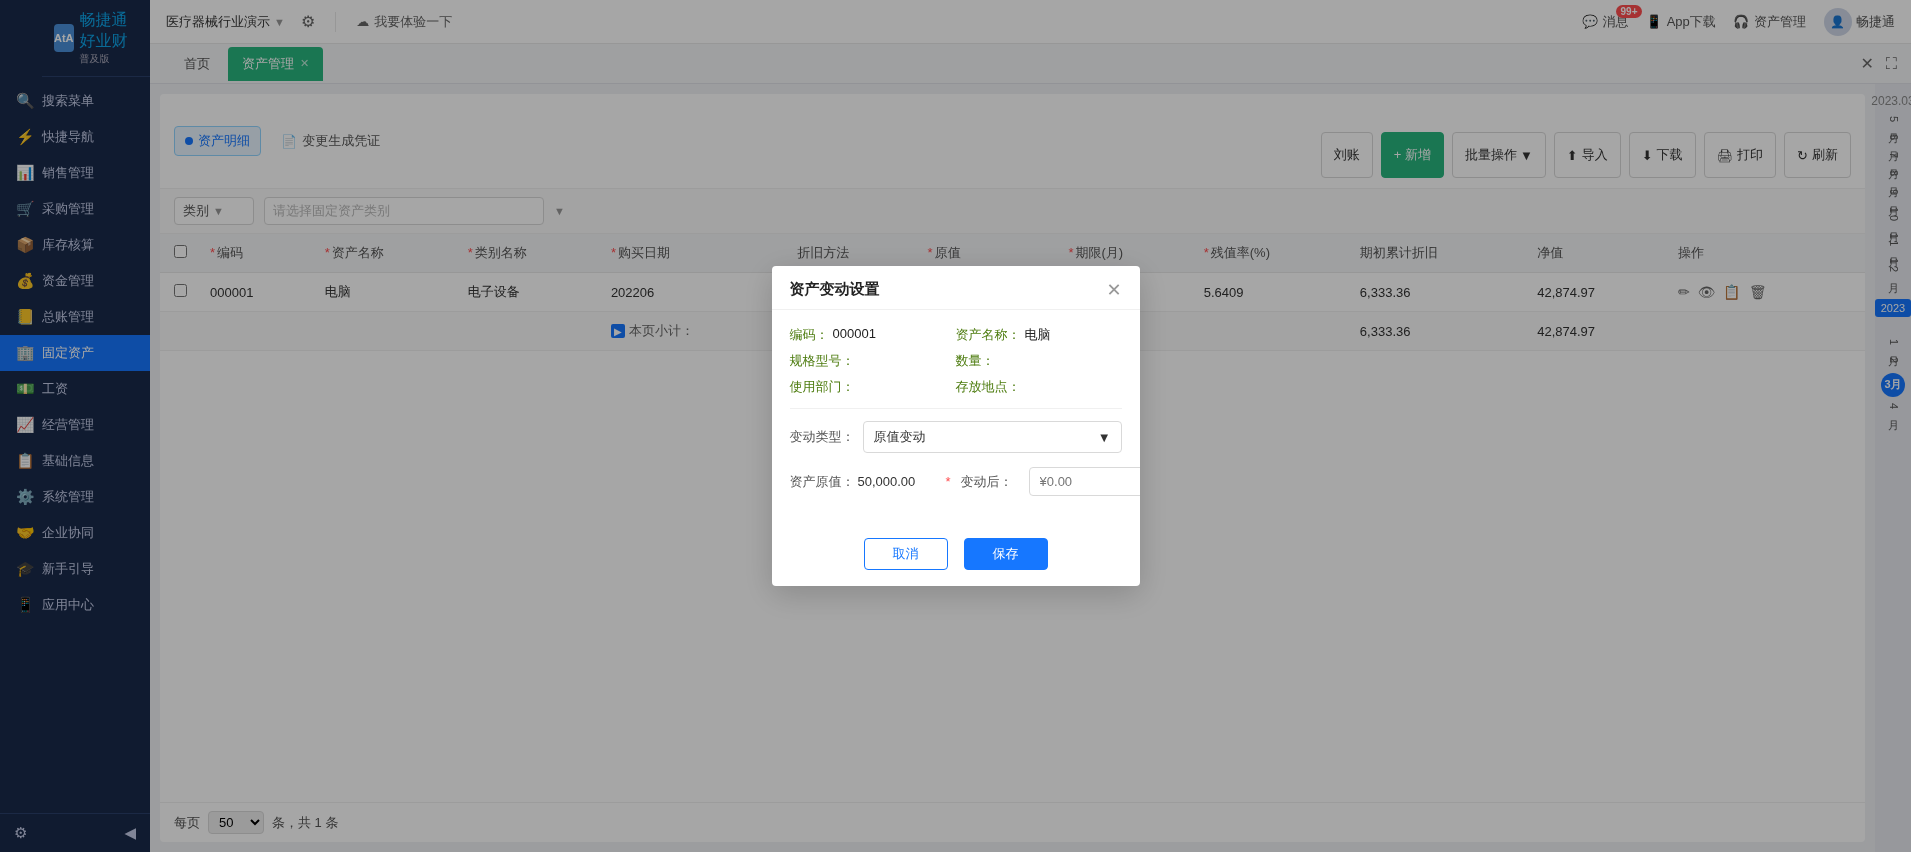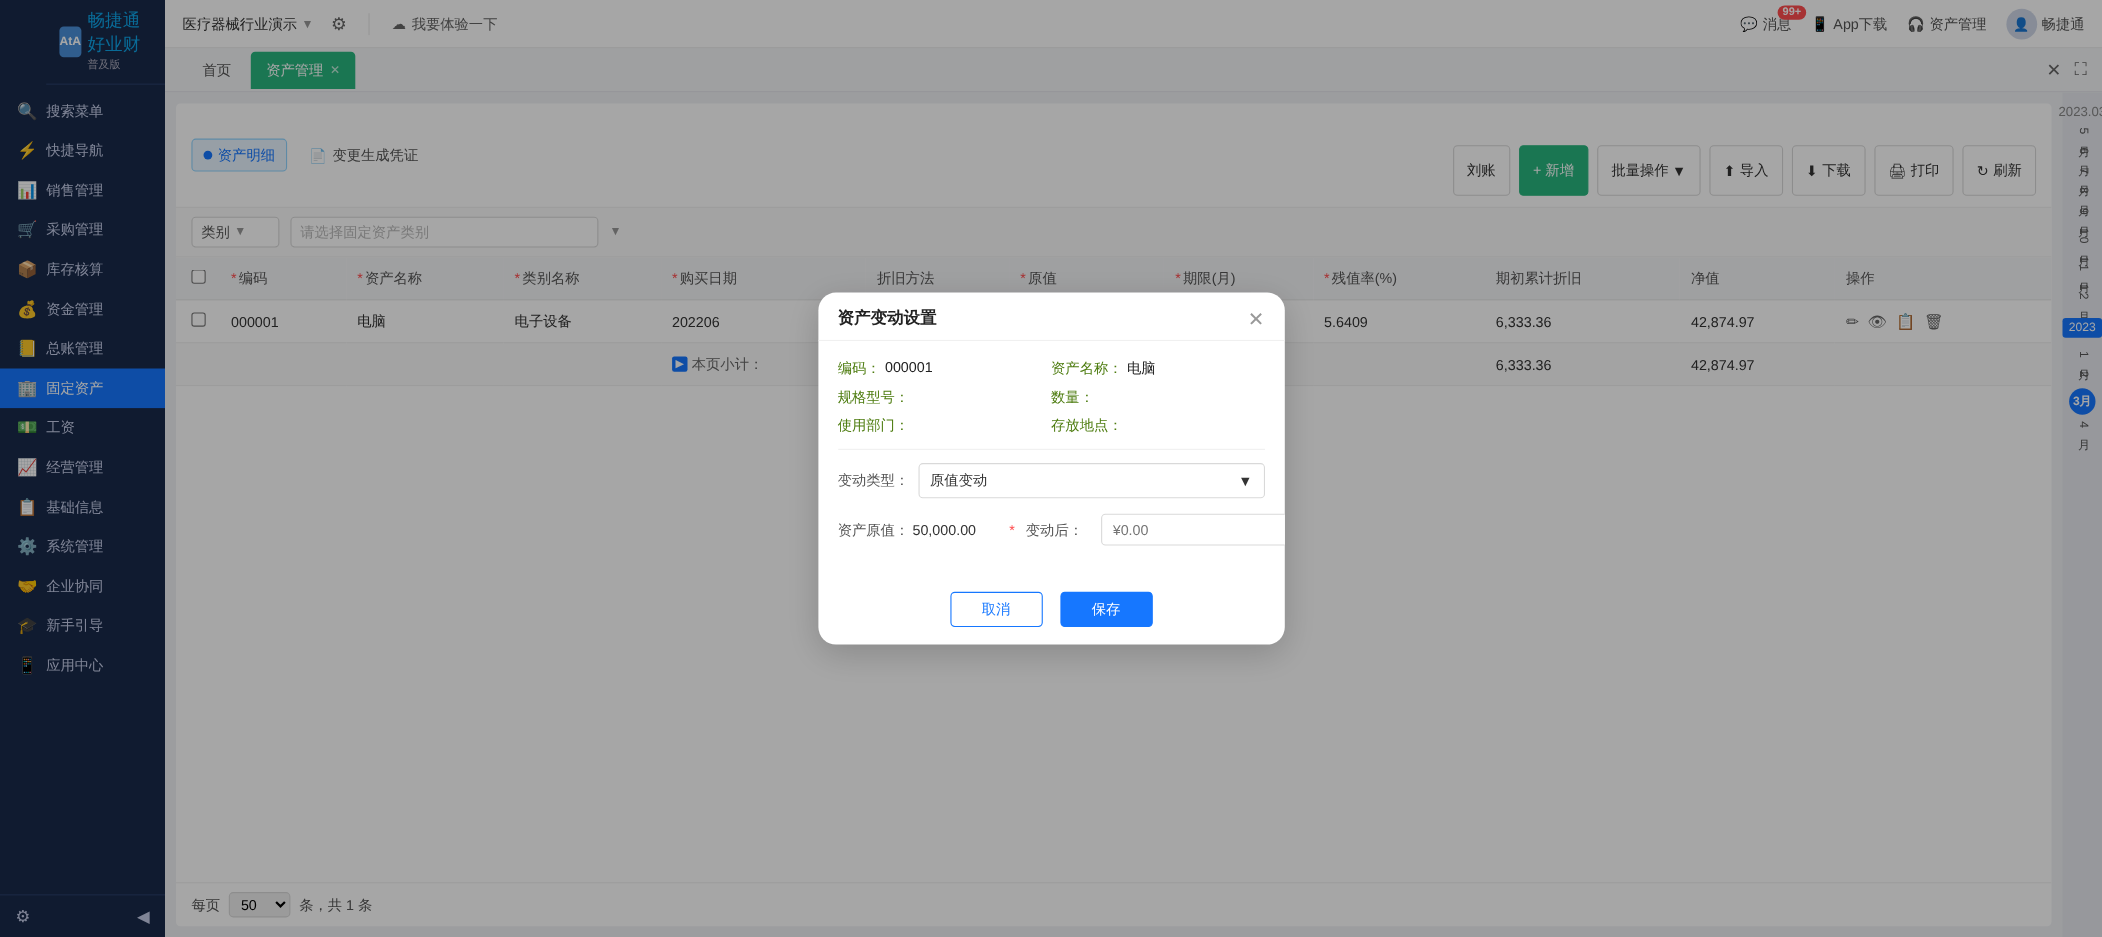--- a/index.html
+++ b/index.html
@@ -259,22 +259,22 @@
       background: rgba(0,0,0,0.35);
       z-index: 100;
       display: flex;
       align-items: center;
       justify-content: center;
     }
 
     
     .dialog {
       background: #fff;
-      border-radius: 16px;
-      width: 424px;
+      border-radius: 4px;
+      width: 368px;
       box-shadow: 0 8px 32px rgba(0,0,0,0.18);
       overflow: hidden;
     }
     .dialog-header {
       display: flex; align-items: center; justify-content: space-between;
       padding: 14px 18px 10px;
       border-bottom: 1px solid #f0f0f0;
     }
     .dialog-title { font-size: 15px; font-weight: 600; color: #222; }
     .dialog-close { cursor: pointer; color: #999; font-size: 18px; line-height: 1; }
@@ -599,21 +599,21 @@
     <div class="right-sidebar">
       <div class="period-text">2023.03</div>
       <div class="right-sidebar-month">5月</div>
       <div class="right-sidebar-month">6月</div>
       <div class="right-sidebar-month">7月</div>
       <div class="right-sidebar-month">8月</div>
       <div class="right-sidebar-month">9月</div>
       <div class="right-sidebar-month">10月</div>
       <div class="right-sidebar-month">11月</div>
       <div class="right-sidebar-month">12月</div>
-      <div style="background:#1677ff;color:#fff;font-size:11px;padding:3px 4px;border-radius:3px;text-align:center;width:100%;margin:8px 0;">2023</div>
+      <div style="background:#1677ff;color:#fff;font-size:11px;padding:3px 4px;border-radius:3px;text-align:center;width:100%;margin:18px 0;">2023</div>
       <div class="right-sidebar-month">1月</div>
       <div class="right-sidebar-month">2月</div>
       <div style="background:#1677ff;color:#fff;border-radius:50%;width:24px;height:24px;display:flex;align-items:center;justify-content:center;font-size:11px;font-weight:bold;margin:2px auto;">3月</div>
       <div class="right-sidebar-month">4月</div>
     </div>
   </div>
 </div>
 
 <div class="overlay">
   <div class="dialog">

